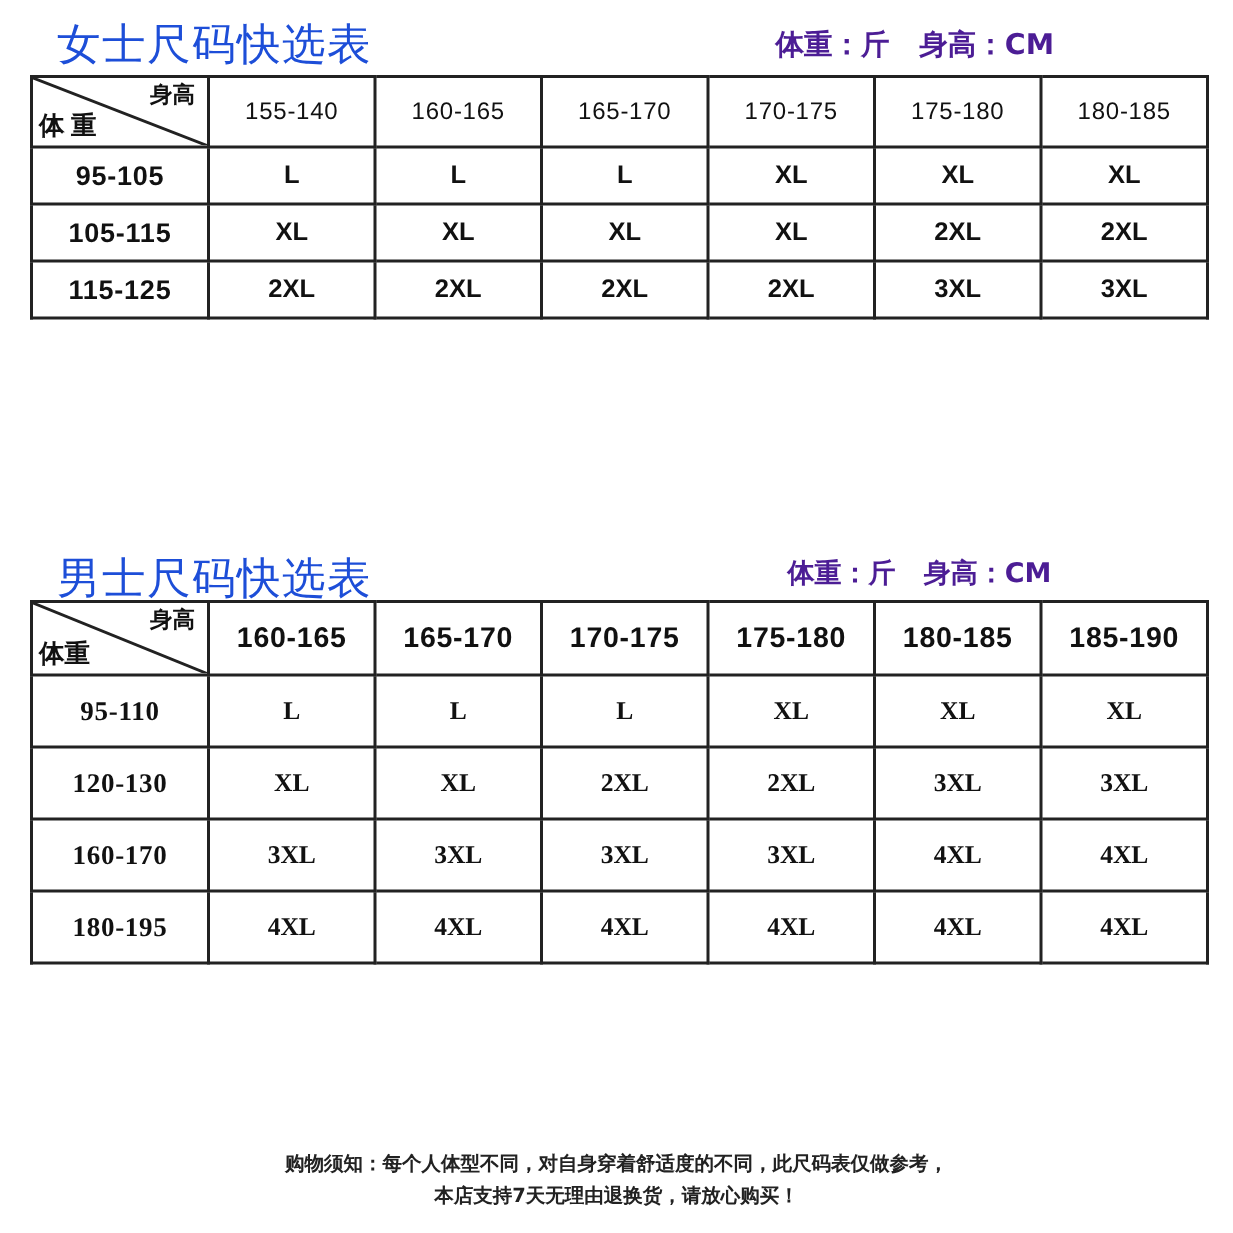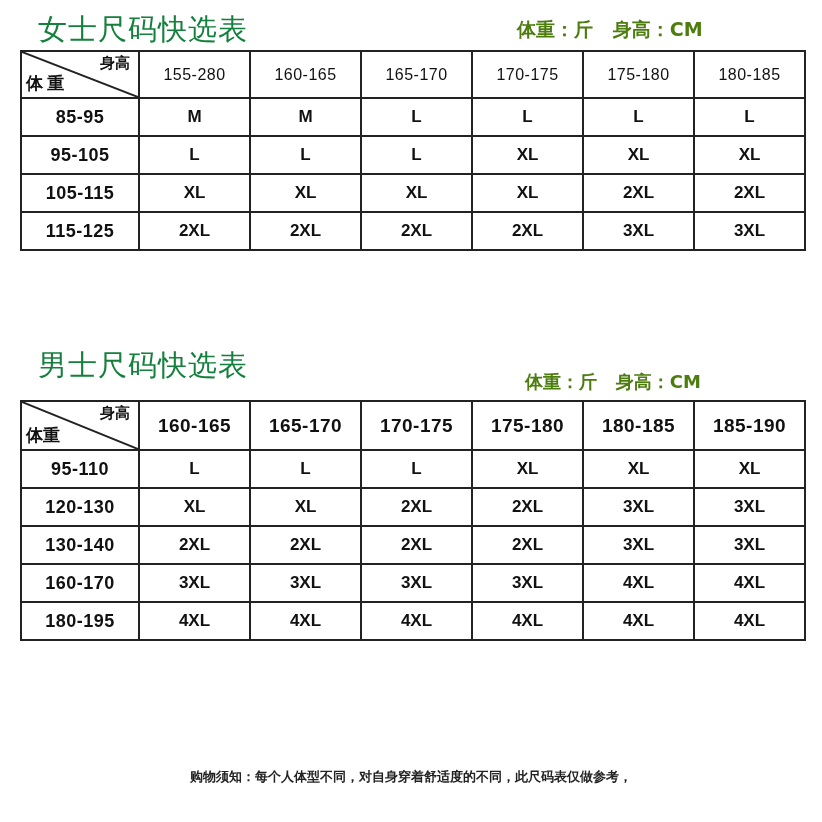--- a/index.html
+++ b/index.html
@@ -2,26 +2,26 @@
 <html><head>
 <meta charset="utf-8">
 <style>
   * { box-sizing: border-box; margin: 0; padding: 0; }
   html, body { width: 822px; height: 822px; background: #ffffff; overflow: hidden; }
   body { position: relative; font-family: "Liberation Sans", "DejaVu Sans", sans-serif; color: #111; }
 
   .title {
     position: absolute; left: 38px;
     font-family: "DejaVu Sans", sans-serif;
-    font-size: 29px; font-weight: normal; letter-spacing: 1px; color: #15803d;
+    font-size: 29px; font-weight: normal; letter-spacing: 1px; color: #1d4ed8;
   }
   .units {
     position: absolute;
     font-family: "DejaVu Sans", sans-serif;
-    font-size: 19px; font-weight: bold; color: #4d7c0f; white-space: pre;
+    font-size: 19px; font-weight: bold; color: #4c1d95; white-space: pre;
   }
 
   table.size {
     position: absolute; left: 20px; width: 784px;
     border-collapse: collapse; table-layout: fixed;
   }
   table.size td, table.size th {
     border: 2px solid #222;
     text-align: center; vertical-align: middle;
     font-weight: bold; color: #111;
@@ -36,21 +36,21 @@
 
   #women { top: 50px; }
   #women tr.hdr { height: 47px; }
   #women tr.row { height: 38px; }
   #women th.h { font-size: 16px; font-weight: normal; letter-spacing: 0.5px; }
   #women td.w { font-size: 18px; font-weight: bold; letter-spacing: 0.5px; }
   #women td.v { font-size: 17px; }
 
   #men { top: 400px; }
   #men tr.hdr { height: 49px; }
-  #men tr.row { height: 38px; }
+  #men tr.row { height: 48px; font-family: Liberation Serif, serif; }
   #men th.h { font-size: 19px; font-weight: bold; letter-spacing: 0.5px; }
   #men td.w { font-size: 18px; font-weight: bold; letter-spacing: 0.5px; }
   #men td.v { font-size: 17px; }
 
   .notice {
     position: absolute; left: 0; width: 822px; text-align: center;
     font-family: "DejaVu Sans", sans-serif; font-size: 13px; font-weight: bold; color: #222;
     line-height: 21px;
   }
 </style>
@@ -72,35 +72,26 @@
     </colgroup>
   <tbody>
       <tr class="hdr">
     <th class="corner">
       <svg viewBox="0 0 100 100" preserveAspectRatio="none">
             <line x1="0" y1="0" x2="100" y2="100" stroke="#222" stroke-width="2" vector-effect="non-scaling-stroke"></line>
           </svg>
       <span class="tr">身高</span>
       <span class="bl">体 重</span>
     </th>
-    <th class="h">155-280</th>
+    <th class="h">155-140</th>
     <th class="h">160-165</th>
     <th class="h">165-170</th>
     <th class="h">170-175</th>
     <th class="h">175-180</th>
     <th class="h">180-185</th>
-  </tr>
-  <tr class="row">
-    <td class="w">85-95</td>
-    <td class="v">M</td>
-    <td class="v">M</td>
-    <td class="v">L</td>
-    <td class="v">L</td>
-    <td class="v">L</td>
-    <td class="v">L</td>
   </tr>
   <tr class="row">
     <td class="w">95-105</td>
     <td class="v">L</td>
     <td class="v">L</td>
     <td class="v">L</td>
     <td class="v">XL</td>
     <td class="v">XL</td>
     <td class="v">XL</td>
   </tr>
@@ -118,21 +109,21 @@
     <td class="v">2XL</td>
     <td class="v">2XL</td>
     <td class="v">2XL</td>
     <td class="v">2XL</td>
     <td class="v">3XL</td>
     <td class="v">3XL</td>
   </tr>
 </tbody>
   </table>
 
-<div class="title" style="top:346px;">男士尺码快选表</div>
+<div class="title" style="top:366px;">男士尺码快选表</div>
 <div class="units" style="top:370px; left:525px; font-size:18px;">体重：斤   身高：CM</div>
 
 <table class="size" id="men">
   <colgroup>
       <col class="c0">
       <col class="cx">
       <col class="cx">
       <col class="cx">
       <col class="cx">
       <col class="cx">
@@ -166,29 +157,20 @@
   <tr class="row">
     <td class="w">120-130</td>
     <td class="v">XL</td>
     <td class="v">XL</td>
     <td class="v">2XL</td>
     <td class="v">2XL</td>
     <td class="v">3XL</td>
     <td class="v">3XL</td>
   </tr>
   <tr class="row">
-    <td class="w">130-140</td>
-    <td class="v">2XL</td>
-    <td class="v">2XL</td>
-    <td class="v">2XL</td>
-    <td class="v">2XL</td>
-    <td class="v">3XL</td>
-    <td class="v">3XL</td>
-  </tr>
-  <tr class="row">
     <td class="w">160-170</td>
     <td class="v">3XL</td>
     <td class="v">3XL</td>
     <td class="v">3XL</td>
     <td class="v">3XL</td>
     <td class="v">4XL</td>
     <td class="v">4XL</td>
   </tr>
   <tr class="row">
     <td class="w">180-195</td>
@@ -197,13 +179,14 @@
     <td class="v">4XL</td>
     <td class="v">4XL</td>
     <td class="v">4XL</td>
     <td class="v">4XL</td>
   </tr>
 </tbody>
   </table>
 
 <div class="notice" style="top:766px;">
   <div>购物须知：每个人体型不同，对自身穿着舒适度的不同，此尺码表仅做参考，</div>
+  <div>本店支持7天无理由退换货，请放心购买！</div>
 </div>
 
 </body></html>

